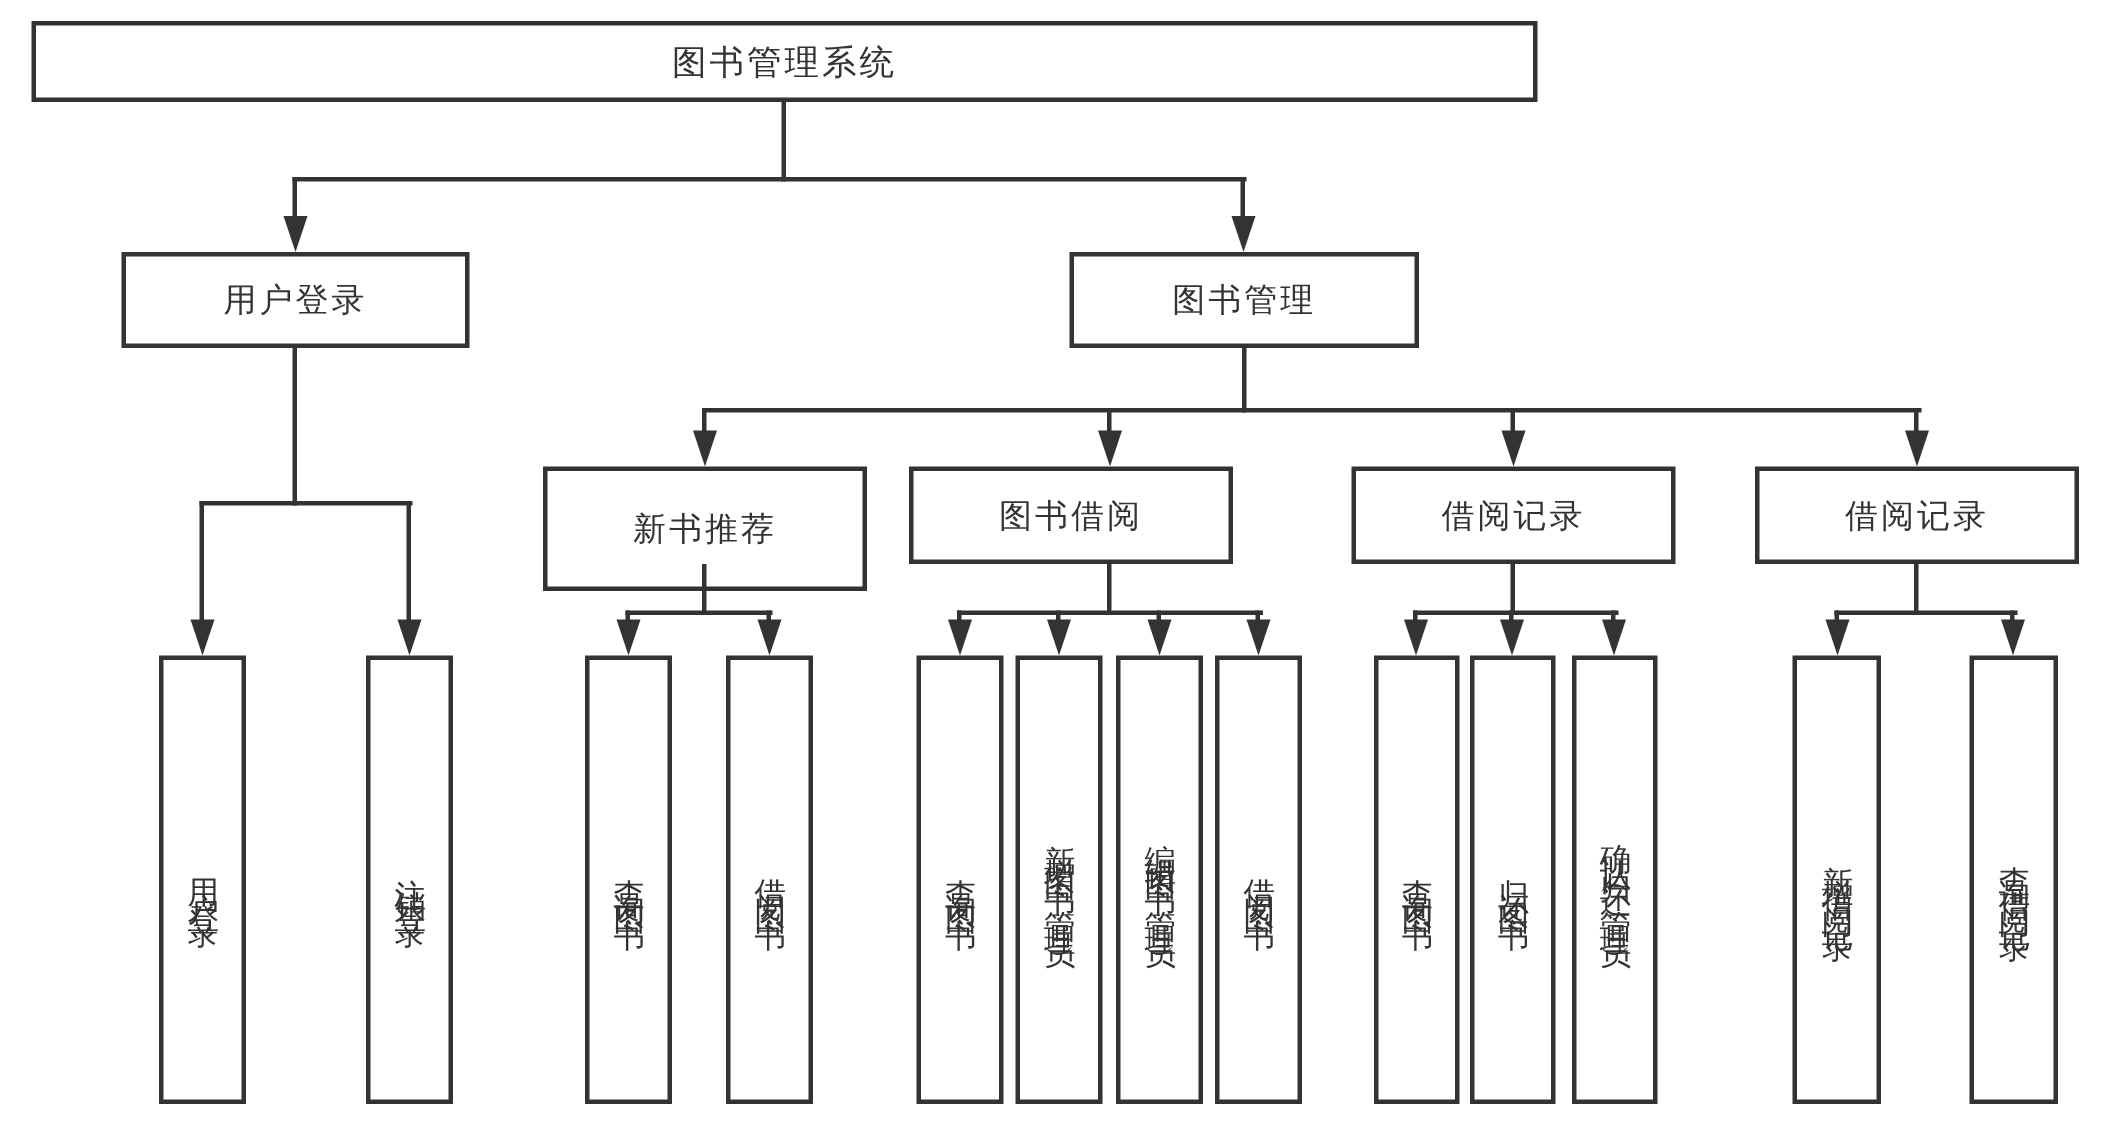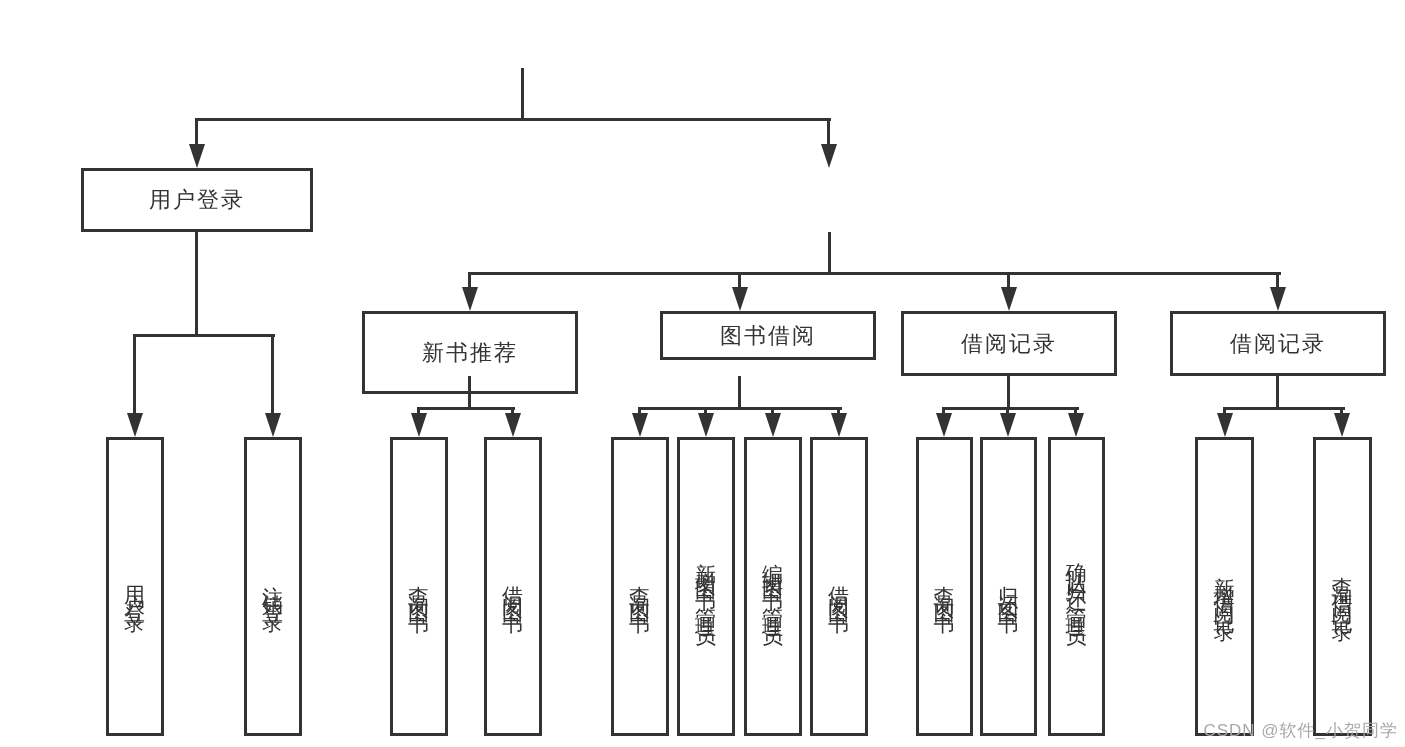--- a/index.html
+++ b/index.html
@@ -45,47 +45,53 @@
     letter-spacing:1px;
     z-index:10;
     white-space:nowrap;
   }
 </style>
 </head>
 <body>
 
 <div id="canvas">
 
+  <div class="box" style="left:21px;top:14px;width:1004px;height:54px">
+    <span class="hlabel title">图书管理系统</span>
+  </div>
 
   <div class="lv" style="left:521px;top:68px;height:53px"></div>
   <div class="lh" style="left:195px;top:118px;width:636px"></div>
   <div class="lv" style="left:195px;top:118px;height:28px"></div>
   <div class="ah" style="left:189px;top:144px"></div>
   <div class="lv" style="left:827px;top:118px;height:28px"></div>
   <div class="ah" style="left:821px;top:144px"></div>
 
   <div class="box" style="left:81px;top:168px;width:232px;height:64px">
     <span class="hlabel">用户登录</span>
+  </div>
+  <div class="box" style="left:713px;top:168px;width:233px;height:64px">
+    <span class="hlabel">图书管理</span>
   </div>
 
   <div class="lv" style="left:828px;top:232px;height:43px"></div>
   <div class="lh" style="left:468px;top:272px;width:813px"></div>
   <div class="lv" style="left:468px;top:272px;height:17px"></div>
   <div class="ah" style="left:462px;top:287px"></div>
   <div class="lv" style="left:738px;top:272px;height:17px"></div>
   <div class="ah" style="left:732px;top:287px"></div>
   <div class="lv" style="left:1007px;top:272px;height:17px"></div>
   <div class="ah" style="left:1001px;top:287px"></div>
   <div class="lv" style="left:1276px;top:272px;height:17px"></div>
   <div class="ah" style="left:1270px;top:287px"></div>
 
   <div class="box" style="left:362px;top:311px;width:216px;height:83px">
     <span class="hlabel">新书推荐</span>
   </div>
-  <div class="box" style="left:660px;top:311px;width:216px;height:49px">
+  <div class="box" style="left:606px;top:311px;width:216px;height:65px">
     <span class="hlabel">图书借阅</span>
   </div>
   <div class="box" style="left:901px;top:311px;width:216px;height:65px">
     <span class="hlabel">借阅记录</span>
   </div>
   <div class="box" style="left:1170px;top:311px;width:216px;height:65px">
     <span class="hlabel">借阅记录</span>
   </div>
 
   <div class="lv" style="left:195px;top:232px;height:105px"></div>
@@ -166,14 +172,13 @@
     <span class="vlabel">确认归还（管理员）</span>
   </div>
 
   <div class="box" style="left:1195px;top:437px;width:59px;height:299px">
     <span class="vlabel">新增借阅记录</span>
   </div>
   <div class="box" style="left:1313px;top:437px;width:59px;height:299px">
     <span class="vlabel">查询借阅记录</span>
   </div>
 
-  <div class="watermark">CSDN @软件_小贺同学</div>
 </div>
 
 </body></html>

